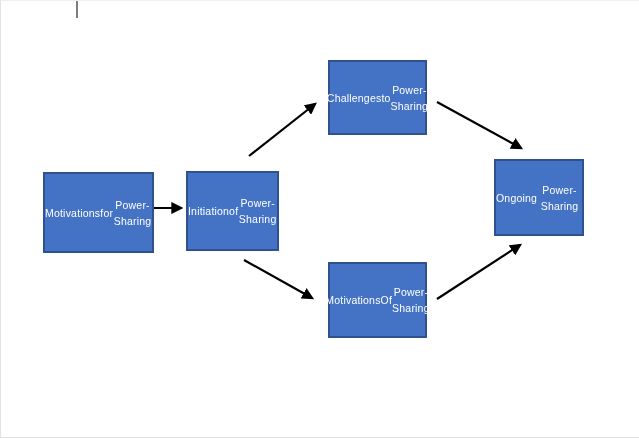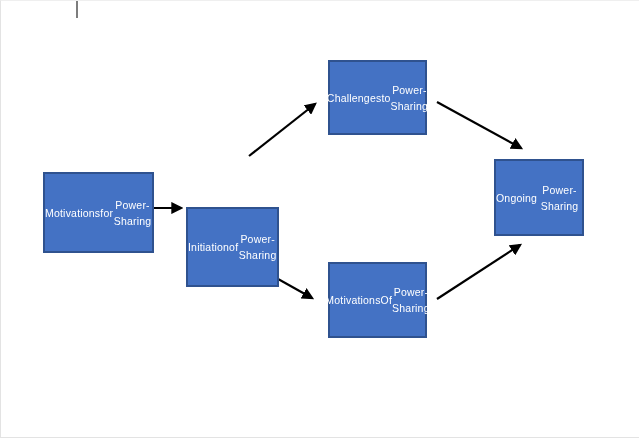--- a/index.html
+++ b/index.html
@@ -53,21 +53,21 @@
     display: flex;
     flex-direction: row;
     align-items: center;
     justify-content: center;
     text-align: center;
     font-size: 10.5px;
     line-height: 16px;
     letter-spacing: 0.2px;
   }
   .node-motivations  { left: 42px;  top: 171px; width: 111px; height: 81px; }
-  .node-initiation   { left: 185px; top: 170px; width: 93px; height: 80px; margin-top: 36px; }
+  .node-initiation   { left: 185px; top: 170px; width: 93px; height: 80px; }
   .node-challenges   { left: 327px; top: 59px;  width: 99px; height: 75px; }
   .node-facilitators { left: 327px; top: 261px; width: 99px; height: 76px; }
   .node-ongoing      { left: 493px; top: 158px; width: 90px; height: 77px; }
   .node-line { display: block; }
 </style>
 </head>
 <body>
 
 <div class="page">
 

